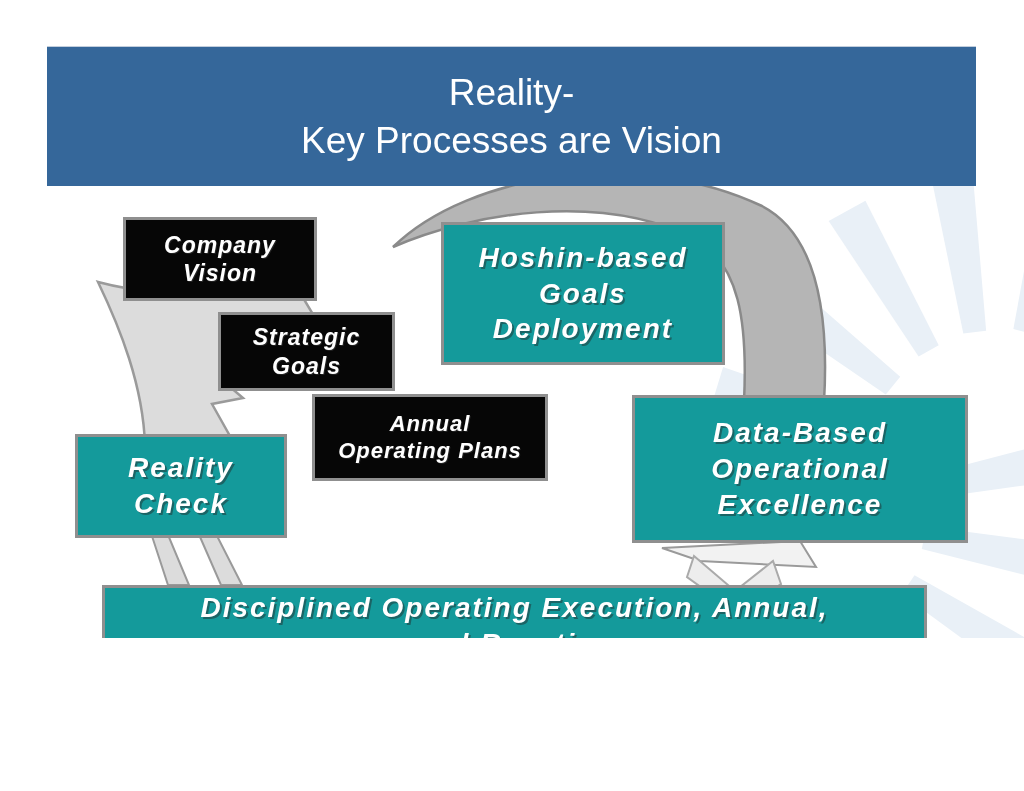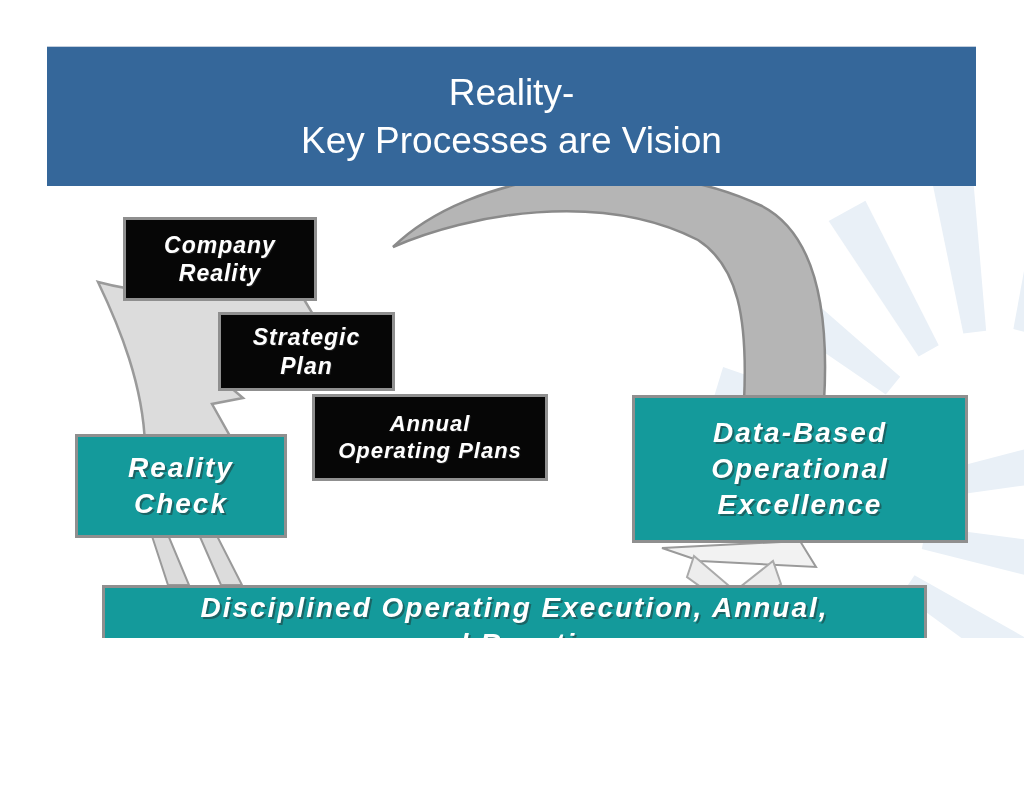--- a/index.html
+++ b/index.html
@@ -108,31 +108,36 @@
     <path d="M 694,556 L 735,591 L 773,561 L 781,584 L 737,613 L 687,577 Z" fill="#EDEDED" stroke="#AAAAAA" stroke-width="2"></path>
   </svg>
 
   <div class="banner">
     <div>Reality-</div>
     <div>Key Processes are Vision</div>
   </div>
 
   <div class="bx bx-black" id="box-company">
     <span>Company
-Reality</span>
+Vision</span>
   </div>
   <div class="bx bx-black" id="box-strategic">
     <span>Strategic
-Plan</span>
+Goals</span>
   </div>
   <div class="bx bx-black" id="box-annual">
     <span>Annual
 Operating Plans</span>
   </div>
 
+  <div class="bx bx-teal" id="box-hoshin">
+    <span>Hoshin-based
+Goals
+Deployment</span>
+  </div>
   <div class="bx bx-teal" id="box-databased">
     <span>Data-Based
 Operational
 Excellence</span>
   </div>
   <div class="bx bx-teal" id="box-reality">
     <span>Reality
 Check</span>
   </div>
   <div class="bx bx-teal" id="box-disciplined">

